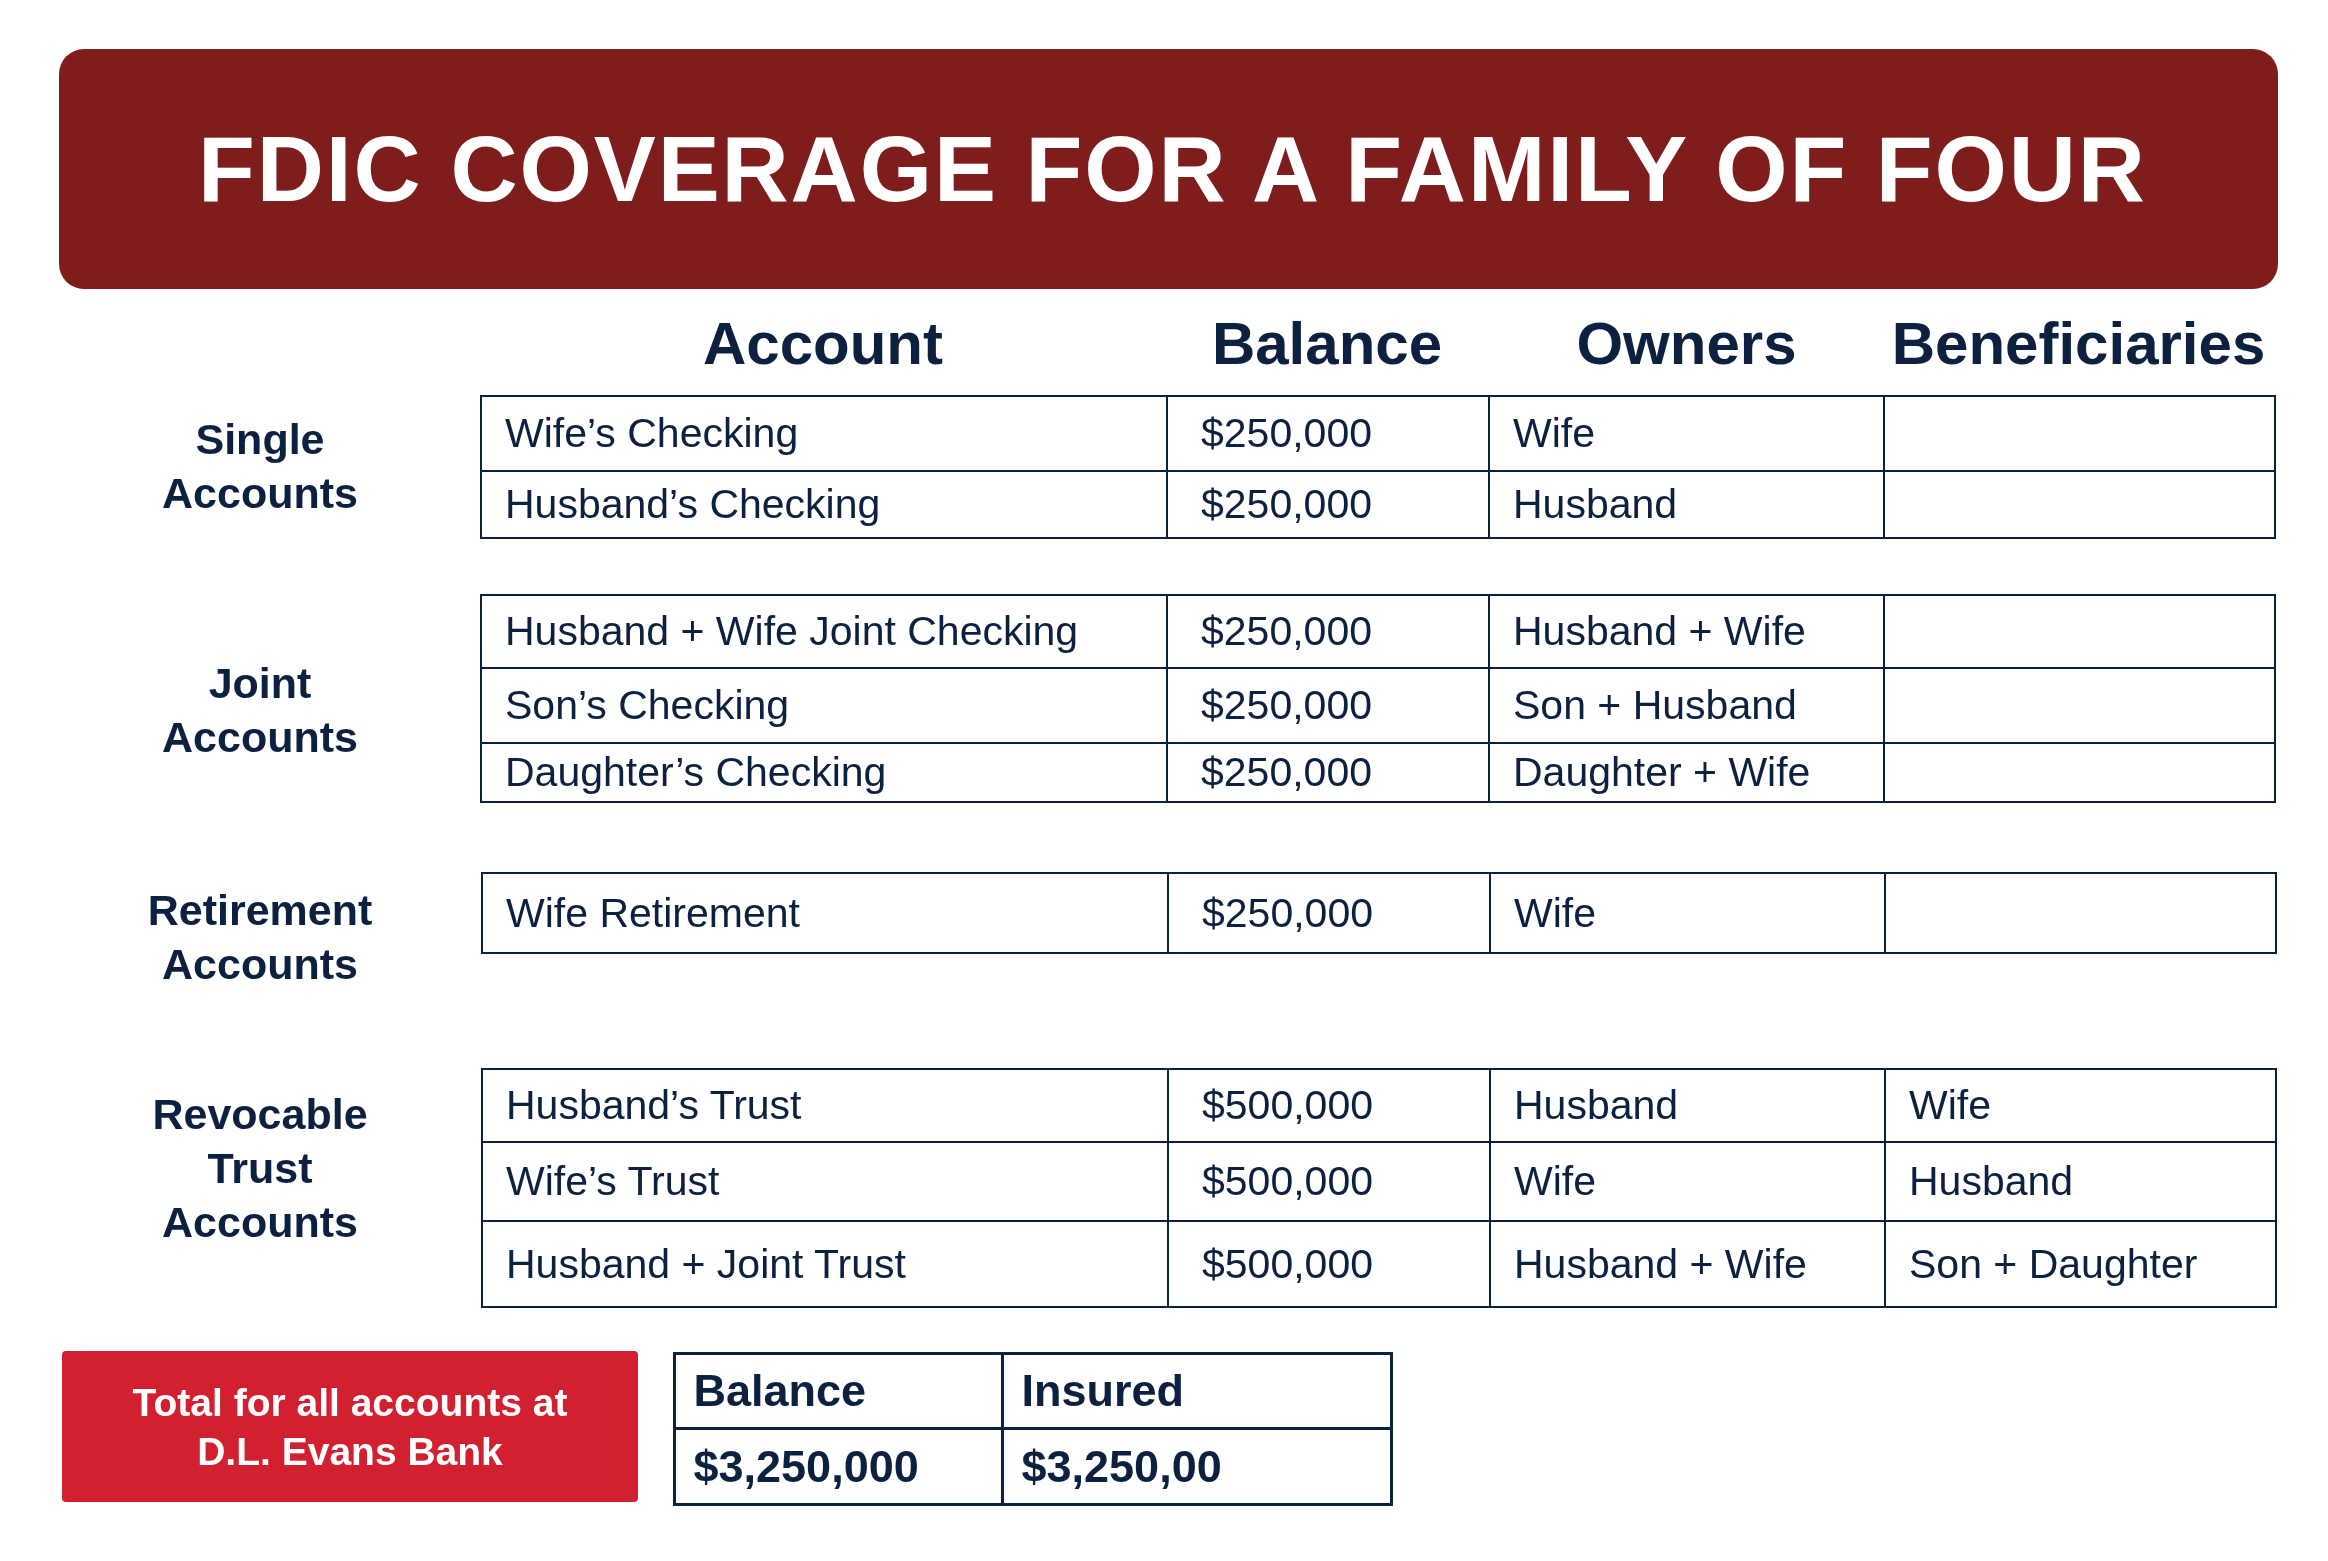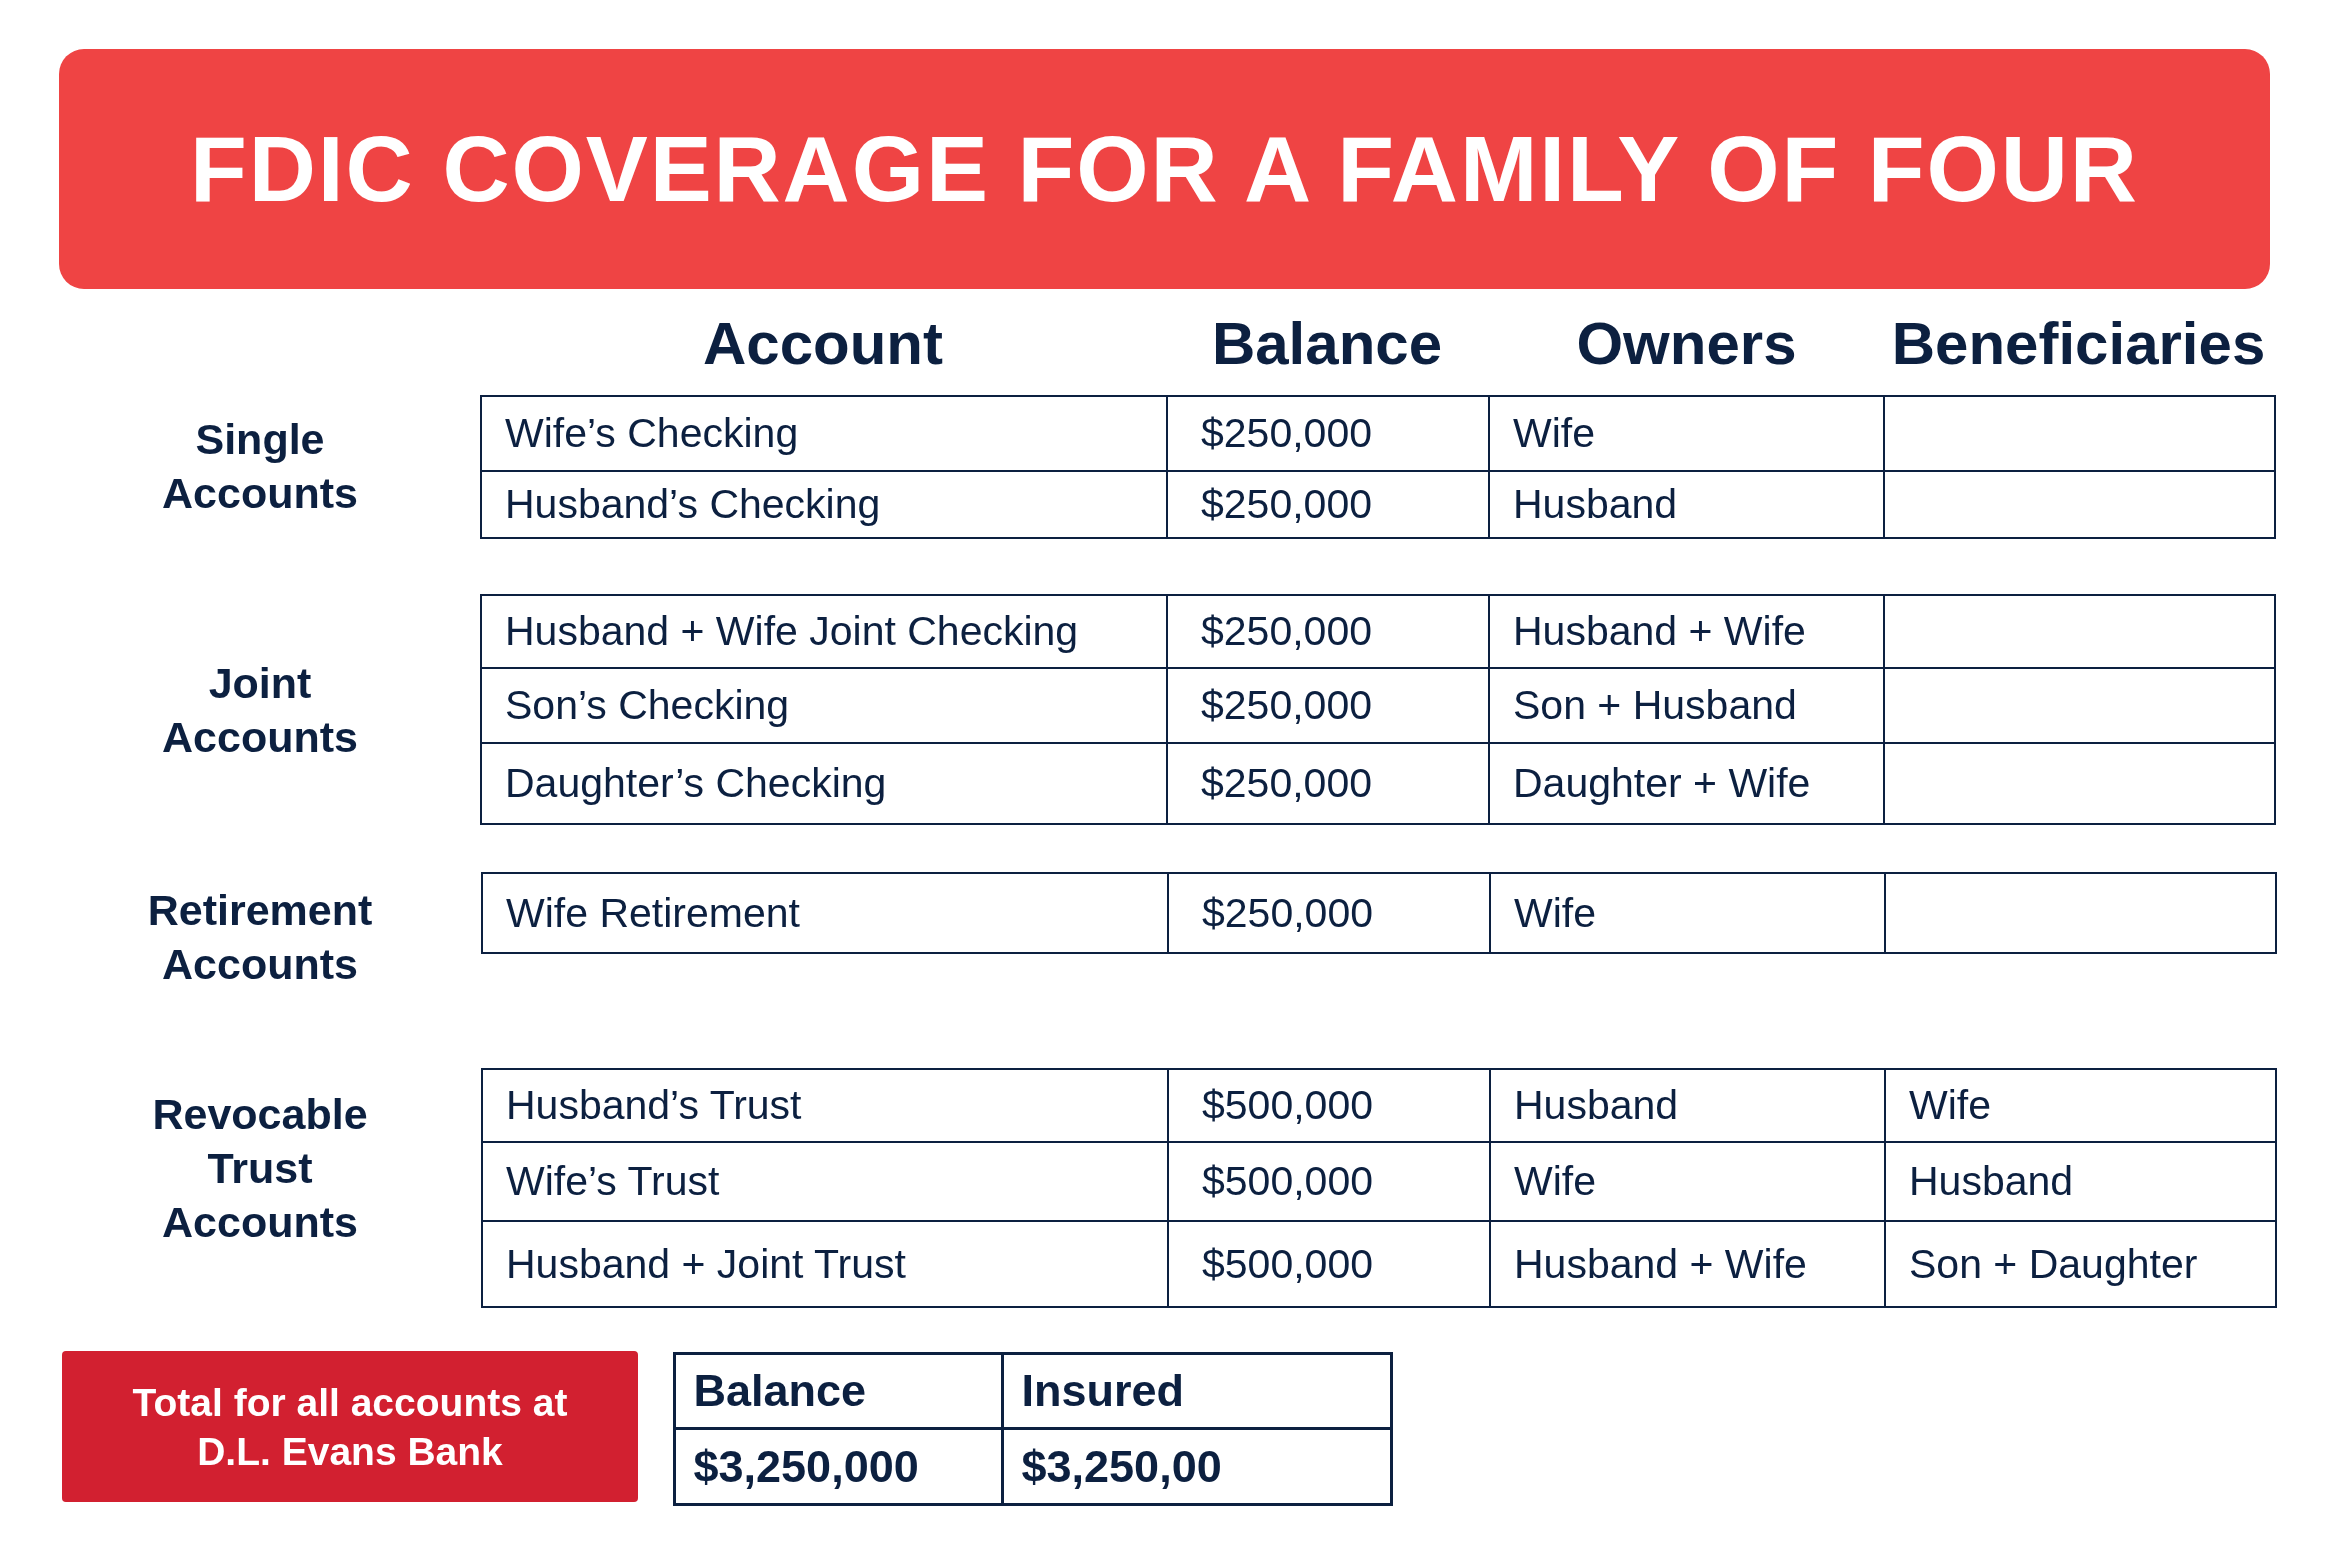--- a/index.html
+++ b/index.html
@@ -1,19 +1,19 @@
 <!DOCTYPE html>
 <html><head>
 <meta charset="utf-8">
 <style>
   html, body { margin:0; padding:0; background:#ffffff; }
   body { width:2329px; height:1561px; position:relative; overflow:hidden;
          font-family:"Liberation Sans", "DejaVu Sans", sans-serif; color:#0c2040; }
   .banner { position:absolute; left:59px; top:49px; width:2211px; height:240px;
-            background:#ef4444; border-radius:25px; display:flex; align-items:center; justify-content:center; }
+            background:#7f1d1d; border-radius:25px; display:flex; align-items:center; justify-content:center;padding-left:8px; }
   .banner h1 { margin:0; color:#ffffff; font-size:93px; font-weight:700; letter-spacing:1.9px; }
   .colhead { position:absolute; top:309px; font-size:60px; font-weight:700; text-align:center; }
   .grp-label { position:absolute; width:330px; left:95px; text-align:center; font-size:43px; font-weight:700; line-height:54px; }
   table.grid { position:absolute; border-collapse:collapse; }
   table.grid td { border:2.4px solid #0c2040; font-size:41px; padding:0 0 0 23px; white-space:nowrap; box-sizing:border-box; }
   .c1 { width:686px; } .c2 { width:322px; padding-left:33px !important; } .c3 { width:395px; } .c4 { width:391px; }
   .total-box { position:absolute; left:62px; top:1351px; width:576px; height:151px; background:#d22030;
                border-radius:3.9px; color:#fff; font-size:39px; font-weight:700; text-align:center;
                display:flex; flex-direction:column; justify-content:center; line-height:49px; }
   table.totals { position:absolute; left:673px; top:1352px; border-collapse:collapse; }
@@ -63,21 +63,21 @@
     <td class="c2">$250,000</td>
     <td class="c3">Husband + Wife</td>
     <td class="c4"></td>
   </tr>
   <tr style="height:75px;">
     <td class="c1">Son’s Checking</td>
     <td class="c2">$250,000</td>
     <td class="c3">Son + Husband</td>
     <td class="c4"></td>
   </tr>
-  <tr style="height:81px;">
+  <tr style="height:59px;">
     <td class="c1">Daughter’s Checking</td>
     <td class="c2">$250,000</td>
     <td class="c3">Daughter + Wife</td>
     <td class="c4"></td>
   </tr>
 </tbody>
   </table>
 
 <div class="grp-label" style="top:883px;">
   <div>Retirement</div>

